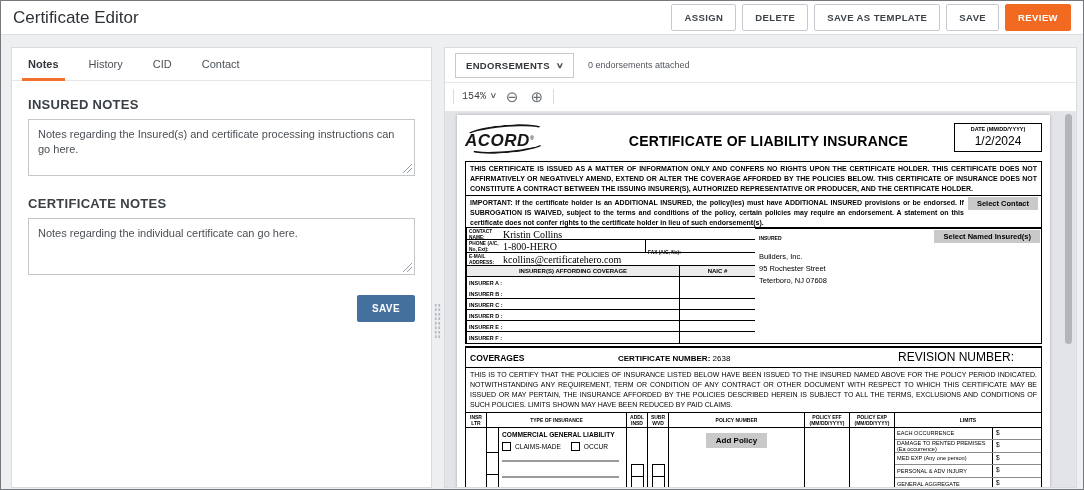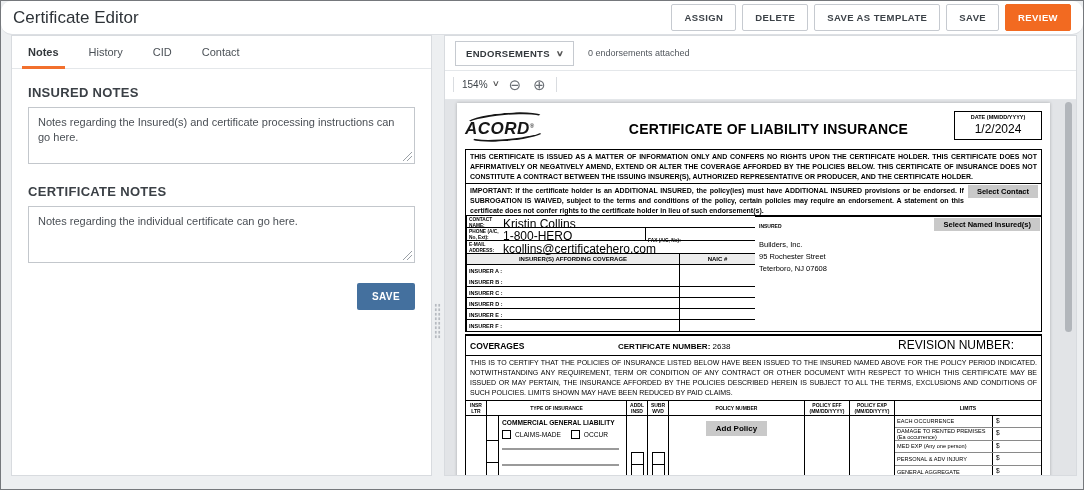--- a/index.html
+++ b/index.html
@@ -1,28 +1,28 @@
 <!DOCTYPE html>
 <html><head>
 <meta charset="utf-8">
 <style>
   * { margin:0; padding:0; box-sizing:border-box; }
   html,body { width:1084px; height:490px; font-family:"Liberation Sans", sans-serif; background:#fff; }
   .app { width:1084px; height:490px; border:1px solid #75787c; background:#edeff1; overflow:hidden; position:relative; }
 
   
-  .topbar { height:34px; background:#fff; border-bottom:1px solid #dcdfe3; display:flex; align-items:center; padding:0 12px;border-radius:11px; }
+  .topbar { height:34px; background:#fff; border-bottom:1px solid #dcdfe3; display:flex; align-items:center; padding:0 12px; }
   .page-title { font-size:17px; color:#2e3338; font-weight:400; }
   .topbar-actions { margin-left:auto; display:flex; gap:6px; align-items:center; }
   .btn { font-size:9.5px; font-weight:bold; letter-spacing:.4px; color:#3c4248; background:#fff; border:1px solid #c6cad0; padding:7px 12px; cursor:pointer; border-radius:2px; }
   .btn.primary { background:#f26a21; border-color:#f26a21; color:#fff; }
 
   
   .content { position:relative; height:455px; background:#edeff1; }
-  .card { position:absolute; top:0; height:441px; background:#fff; border:1px solid #d8dbdf; }
+  .card { position:absolute; top:12px; height:441px; background:#fff; border:1px solid #d8dbdf; }
   .left-card { left:10px; width:421px; }
   .right-card { left:443px; right:6px; }
 
   
   .tabs { display:flex; gap:30px; padding:0 16px; height:33px; align-items:center; border-bottom:1px solid #e4e7ea; }
   .tab { font-size:11px; color:#4b5157; cursor:pointer; height:100%; display:flex; align-items:center; position:relative; }
   .tab.active { font-weight:bold; color:#33373b; }
   .tab.active::after { content:""; position:absolute; left:-6px; right:-6px; bottom:-1px; height:3px; background:#f2702d; }
   .notes-body { padding:14px 16px; }
   .field-label { font-size:13px; font-weight:bold; letter-spacing:.3px; color:#3b4046; margin:2px 0 7px; }
@@ -37,21 +37,21 @@
   .split-handle { position:absolute; left:433px; top:268px; width:7px; height:36px; cursor:col-resize;
     background-image: radial-gradient(#b6bac0 1px, transparent 1.1px); background-size:3.5px 4.5px; }
 
   
   .endorse-row { height:34px; display:flex; align-items:center; padding:0 10px; }
   .btn-endorse { display:flex; align-items:center; gap:7px; font-size:9.5px; font-weight:bold; letter-spacing:.3px; color:#33383d; background:#fff; border:1px solid #c6cad0; padding:6px 10px; cursor:pointer; }
   .chev { font-size:8px; color:#555; transform:scaleX(1.4); display:inline-block; }
   .endorse-status { font-size:9px; color:#53585e; margin-left:14px; }
   .zoom-row { height:28px; display:flex; align-items:center; border-top:1px solid #e4e7ea; padding:0 8px; gap:8px; }
   .vsep { width:1px; height:15px; background:#d9dcе0; background:#d9dce0; }
-  .zoom-level { font-size:10px; color:#3c4248; display:flex; align-items:flex-start; gap:5px; cursor:pointer; }
+  .zoom-level { font-size:10px; color:#3c4248; display:flex; align-items:flex-start; gap:5px; cursor:pointer;font-family:Liberation Mono, monospace; }
   .zoom-btn { font-size:15px; color:#6a6f75; background:none; border:none; cursor:pointer; line-height:1; padding:0 2px; }
 
   
   .viewer { position:absolute; top:63px; bottom:0; left:0; right:0; background:#e2e4e7; overflow:hidden; border-top:1px solid #e4e7ea; }
   .doc-page { position:absolute; left:12px; top:3px; width:593px; height:530px; background:#fff; box-shadow:0 0 3px rgba(0,0,0,.25); padding:8px; color:#000; }
   .scroll-thumb { position:absolute; right:4px; top:2px; width:7px; height:230px; background:#b2b6bb; border-radius:4px; cursor:grab; }
 
   
   .doc-head { display:flex; align-items:flex-start; height:38px; }
   .logo-wrap { width:118px; position:relative; padding-top:8px; }
@@ -75,21 +75,21 @@
   .addr { font-size:7.5px; line-height:1.55; white-space:pre-line; }
   .producer-cell { height:62px; padding:2px 4px; }
   .producer-cell .addr { margin-top:7px; }
   .insured-cell { height:56px; padding:6px 4px; border-top:1px solid #000; }
   .insured-cell .addr { margin-top:10px; }
   .named-btn { position:absolute; top:1px; right:1px; float:none; margin:0; }
   .rcol { border-left:1px solid #000; }
   .crow { border-bottom:1px solid #000; display:flex; align-items:flex-start; }
   .crow:last-child { border-bottom:none; }
   .tlabel { display:inline-block; width:36px; font-size:4.8px; font-weight:bold; line-height:1.15; padding:1px 0 0 2px; flex:none; }
-  .cval { font-size:12px; padding-top:1px; }
+  .cval { font-size:10px; padding-top:1px;font-family:Liberation Serif, serif; }
   .row-name { height:12px; }
   .row-phone { height:13px; }
   .phone-left { flex:1; display:flex; }
   .phone-right { width:110px; border-left:1px solid #000; align-self:stretch; }
   .row-email { height:13px; }
   .row-insheading { height:11px; background:#ececec; }
   .ins-heading { flex:1; text-align:center; font-size:6px; font-weight:bold; padding-top:2px; }
   .naic-head { width:76px; border-left:1px solid #000; text-align:center; font-size:6px; font-weight:bold; padding-top:2px; align-self:stretch; }
   .irow { height:11px; display:flex; border-bottom:1px solid #000; }
   .irow:last-child { border-bottom:none; }

